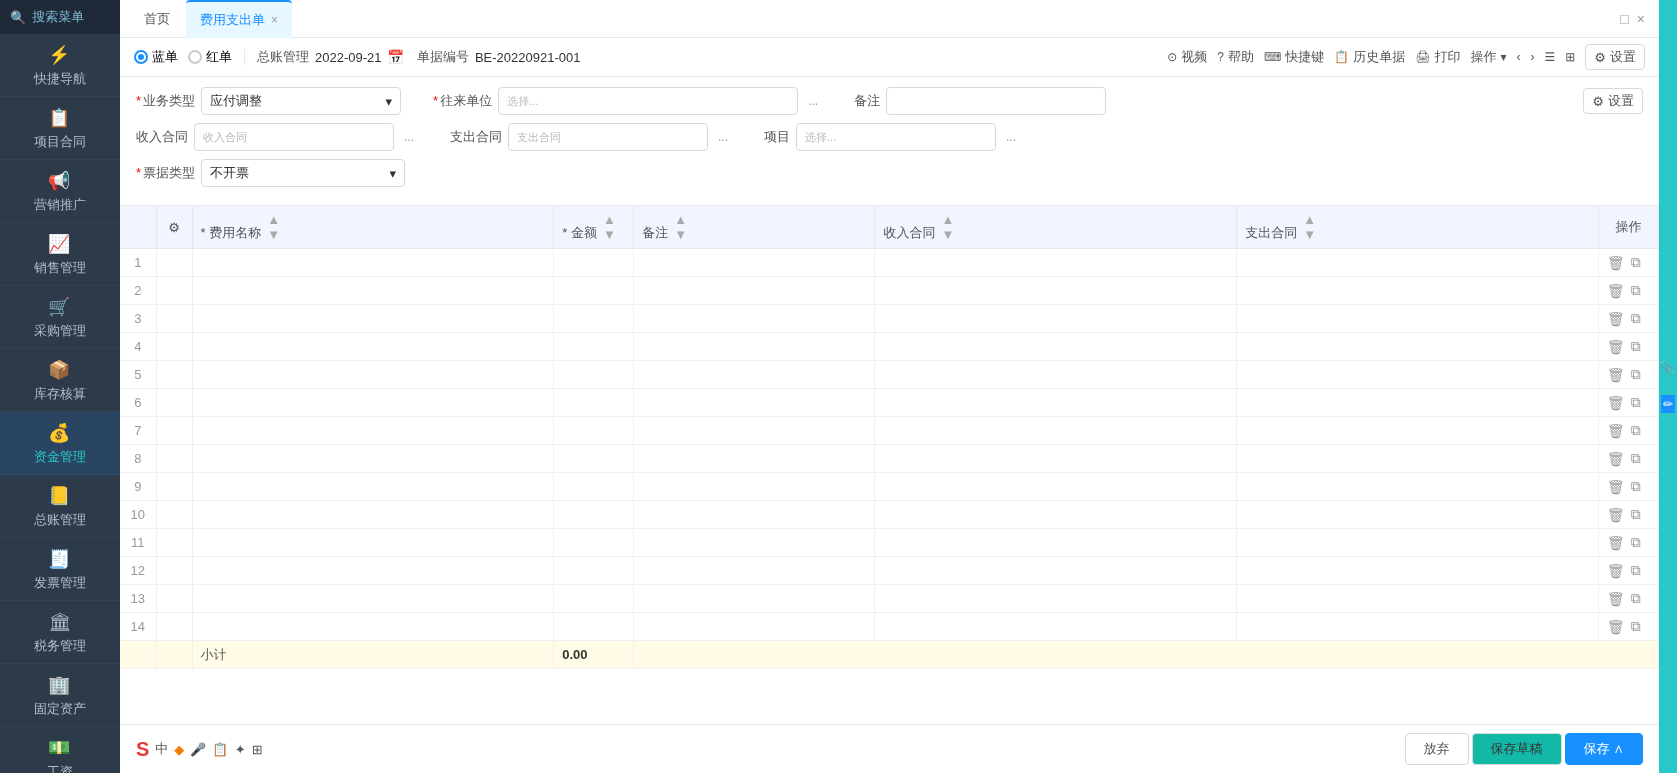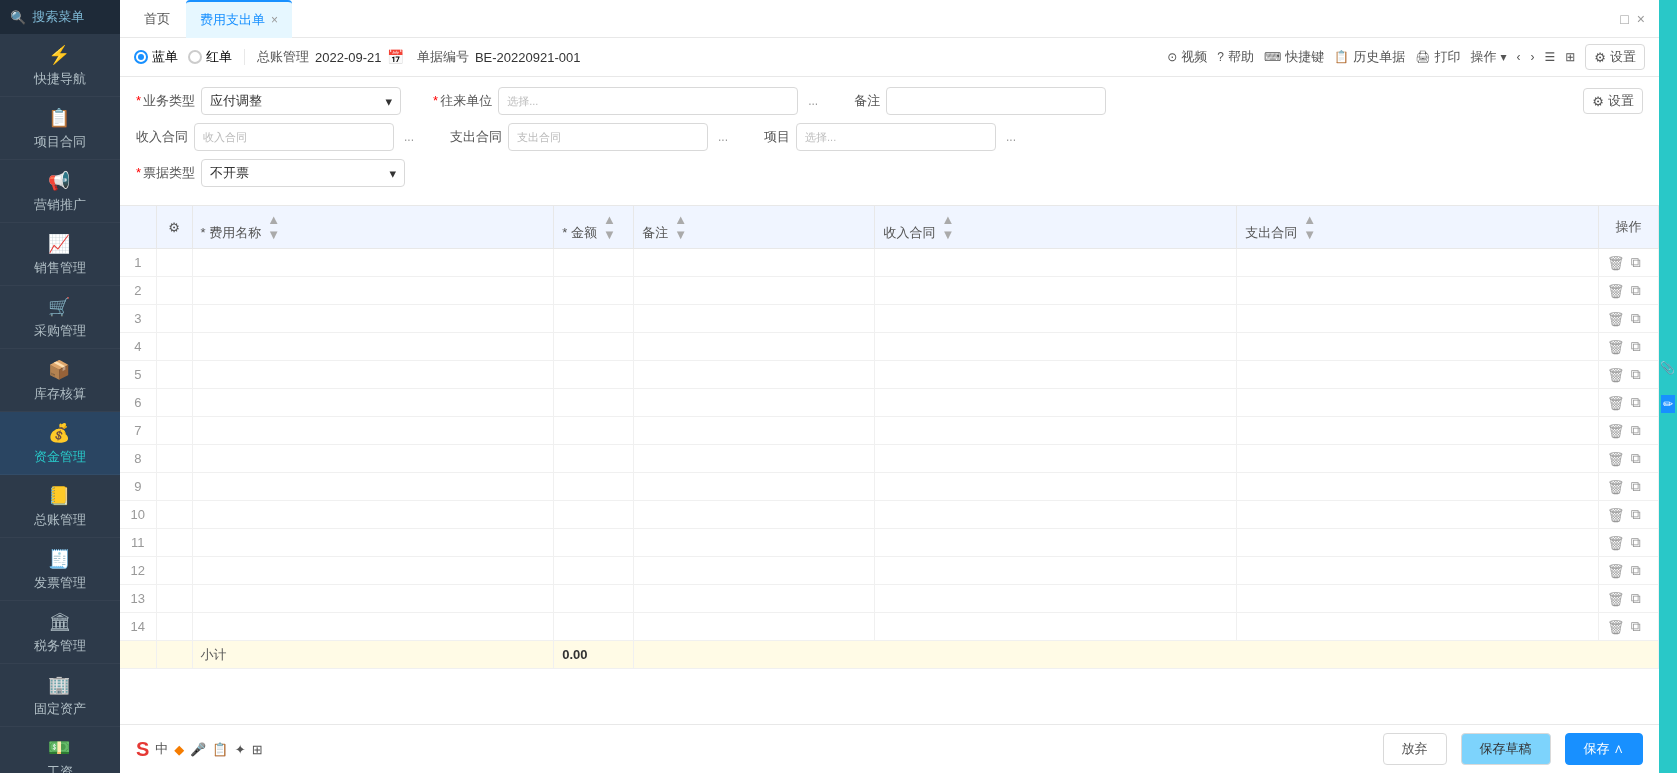--- a/index.html
+++ b/index.html
@@ -173,33 +173,33 @@
     
     .bottom-bar {
       background: #fff;
       border-top: 1px solid #e8e8e8;
       padding: 8px 16px;
       display: flex;
       align-items: center;
       justify-content: space-between;
     }
     .brand-icons { display: flex; align-items: center; gap: 6px; color: #f57c00; font-size: 18px; }
-    .action-buttons { display: flex; align-items: flex-end; gap: 14px; }
+    .action-buttons { display: flex; align-items: flex-end; gap: 3px; }
     .btn {
       padding: 6px 18px;
       border-radius: 4px;
       font-size: 13px;
       cursor: pointer;
       border: 1px solid #d9d9d9;
       background: #fff;
       color: #555;
     }
     .btn-primary { background: #1890ff; color: #fff; border-color: #1890ff; }
     .btn-default { background: #fff; color: #555; border: 1px solid #d9d9d9; }
-    .btn-save-draft { background: #7dd3fc; color: #333; border: 1px solid #d9d9d9; }
+    .btn-save-draft { background: #14b8a6; color: #333; border: 1px solid #d9d9d9; }
 
     
     .window-controls { margin-left: auto; display: flex; align-items: center; gap: 8px; padding-right: 4px; }
     .window-ctrl-btn { cursor: pointer; color: #999; font-size: 14px; }
     .cal-icon { color: #1890ff; cursor: pointer; font-size: 14px; }
 
     
     .settings-btn {
       display: flex; align-items: center; gap: 4px;
       border: 1px solid #d9d9d9; border-radius: 4px;

